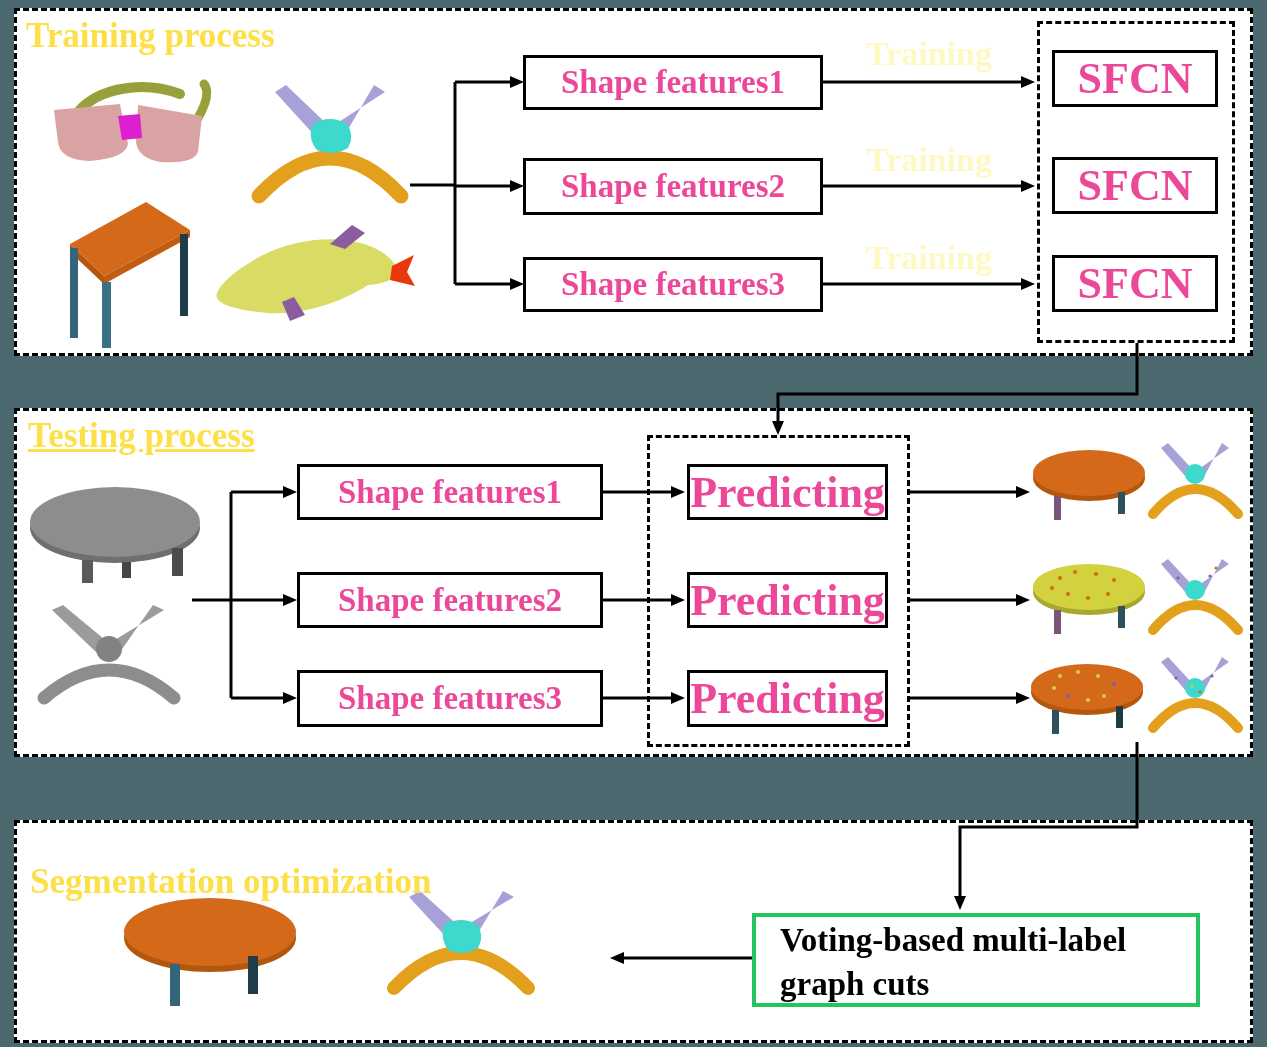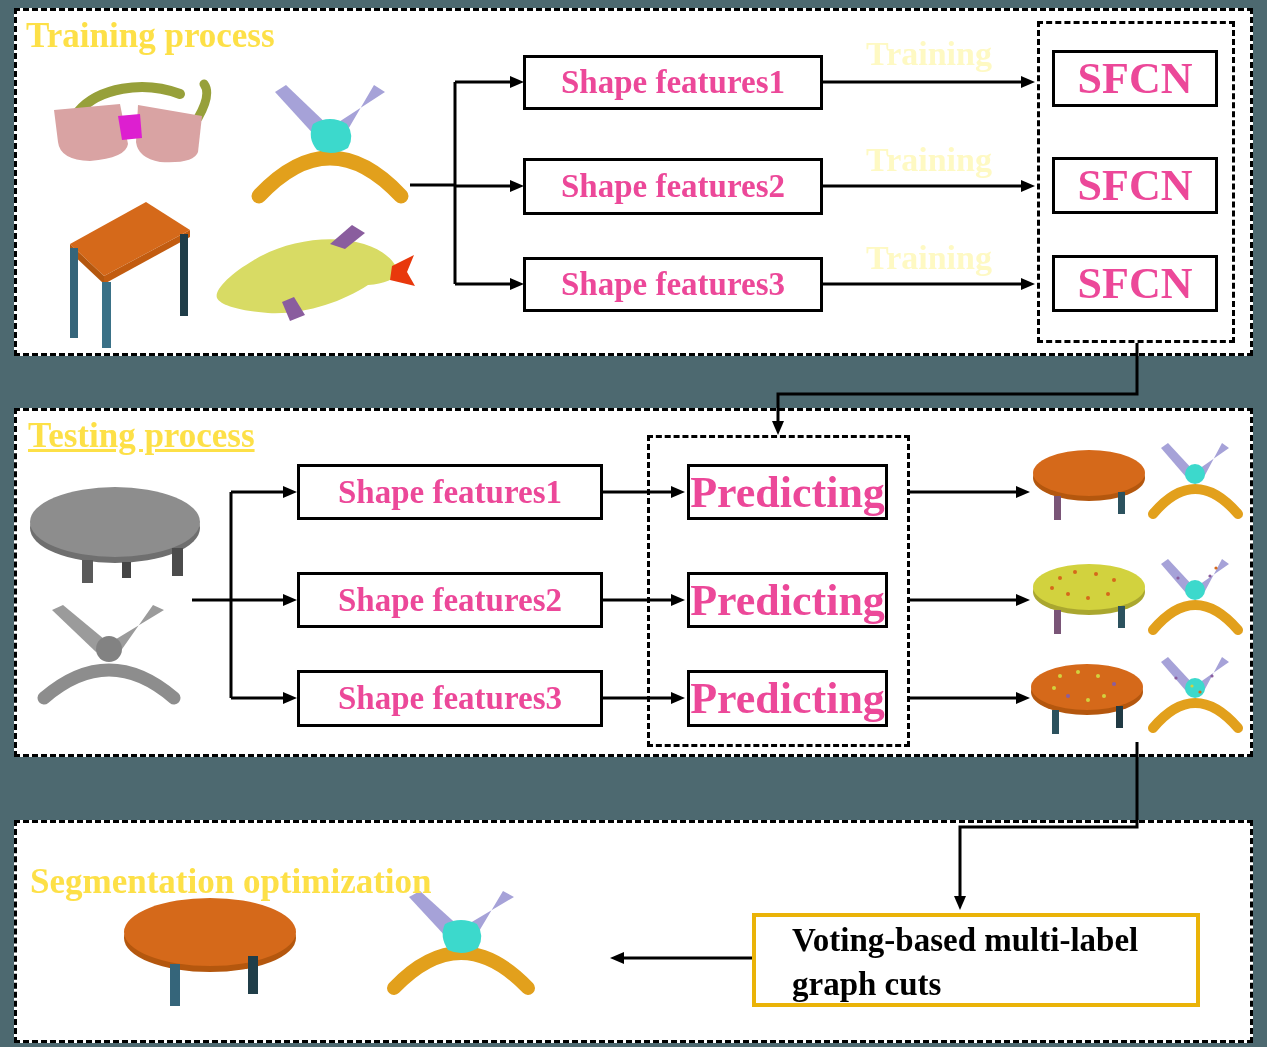--- a/index.html
+++ b/index.html
@@ -22,23 +22,23 @@
     position:absolute; font-weight:bold; font-size:35px;
     color:#fde047; z-index:4; white-space:nowrap; line-height:44px;
   }
   .box {
     position:absolute; background:#ffffff; border:3px solid #000;
     box-sizing:border-box; display:flex; align-items:center; justify-content:center;
     font-weight:bold; font-size:33px; color:#ec4899; z-index:4; white-space:nowrap;
   }
   .box.big { font-size:44px; }
   .votingbox {
-    position:absolute; background:#ffffff; border:4px solid #eab308;
+    position:absolute; background:#ffffff; border:4px solid #22c55e;
     box-sizing:border-box; font-weight:bold; font-size:33px; color:#000;
-    z-index:4; padding:1px 8px 0 36px; line-height:44px; text-align:left;
+    z-index:4; padding:1px 8px 0 24px; line-height:44px; text-align:left;
   }
   .arrowlabel {
     position:absolute; width:206px; text-align:center;
     font-weight:bold; font-size:34px; color:#fef9c3; z-index:4; line-height:44px;
   }
   .model { position:absolute; z-index:3; }
   .overlay {
     position:absolute; left:0; top:0; z-index:3; pointer-events:none;
   }
 </style>

